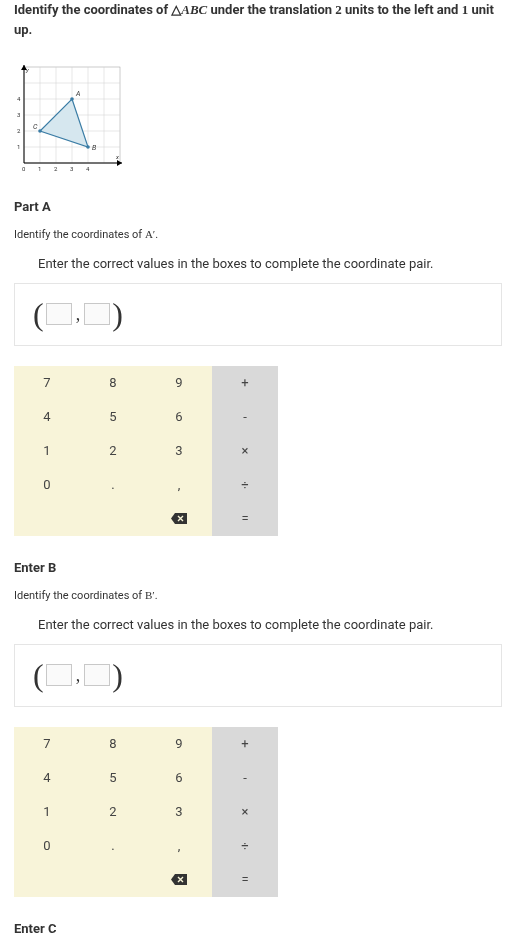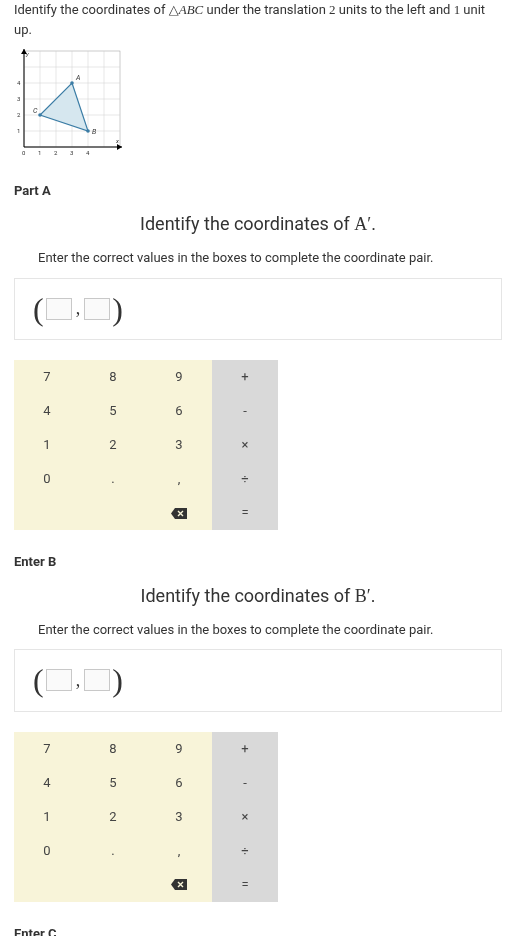--- a/index.html
+++ b/index.html
@@ -5,28 +5,28 @@
 * { box-sizing: border-box; margin: 0; padding: 0; }
 body {
   font-family: -apple-system, BlinkMacSystemFont, "Segoe UI", Roboto, Arial, sans-serif;
   color: #333;
   background: #fff;
   padding: 0 14px 20px 14px;
   width: 516px;
   font-size: 13px;
   line-height: 1.5;
 }
-.problem-prompt { font-size: 13px; margin-bottom: 8px; }
+.problem-prompt { font-size: 13px; margin-bottom: 24px; font-weight: bold; }
 .math-it { font-family: Georgia, "Times New Roman", serif; font-style: italic; }
 .math-rm { font-family: Georgia, "Times New Roman", serif; }
 
 .graph { margin: 6px 0 18px 0; }
 
 .part-label { font-weight: 700; font-size: 13px; margin-top: 18px; margin-bottom: 10px; }
-.part-sub { font-size: 18px; margin-bottom: 10px; text-align: center; }
+.part-sub { font-size: 11px; margin-bottom: 10px; }
 .instr { font-size: 13px; margin-bottom: 10px; margin-left: 24px; }
 
 .coord-block {
   border: 1px solid #e5e5e5;
   padding: 14px 18px;
   margin-bottom: 20px;
 }
 .paren {
   font-family: Georgia, "Times New Roman", serif;
   font-size: 28px;

